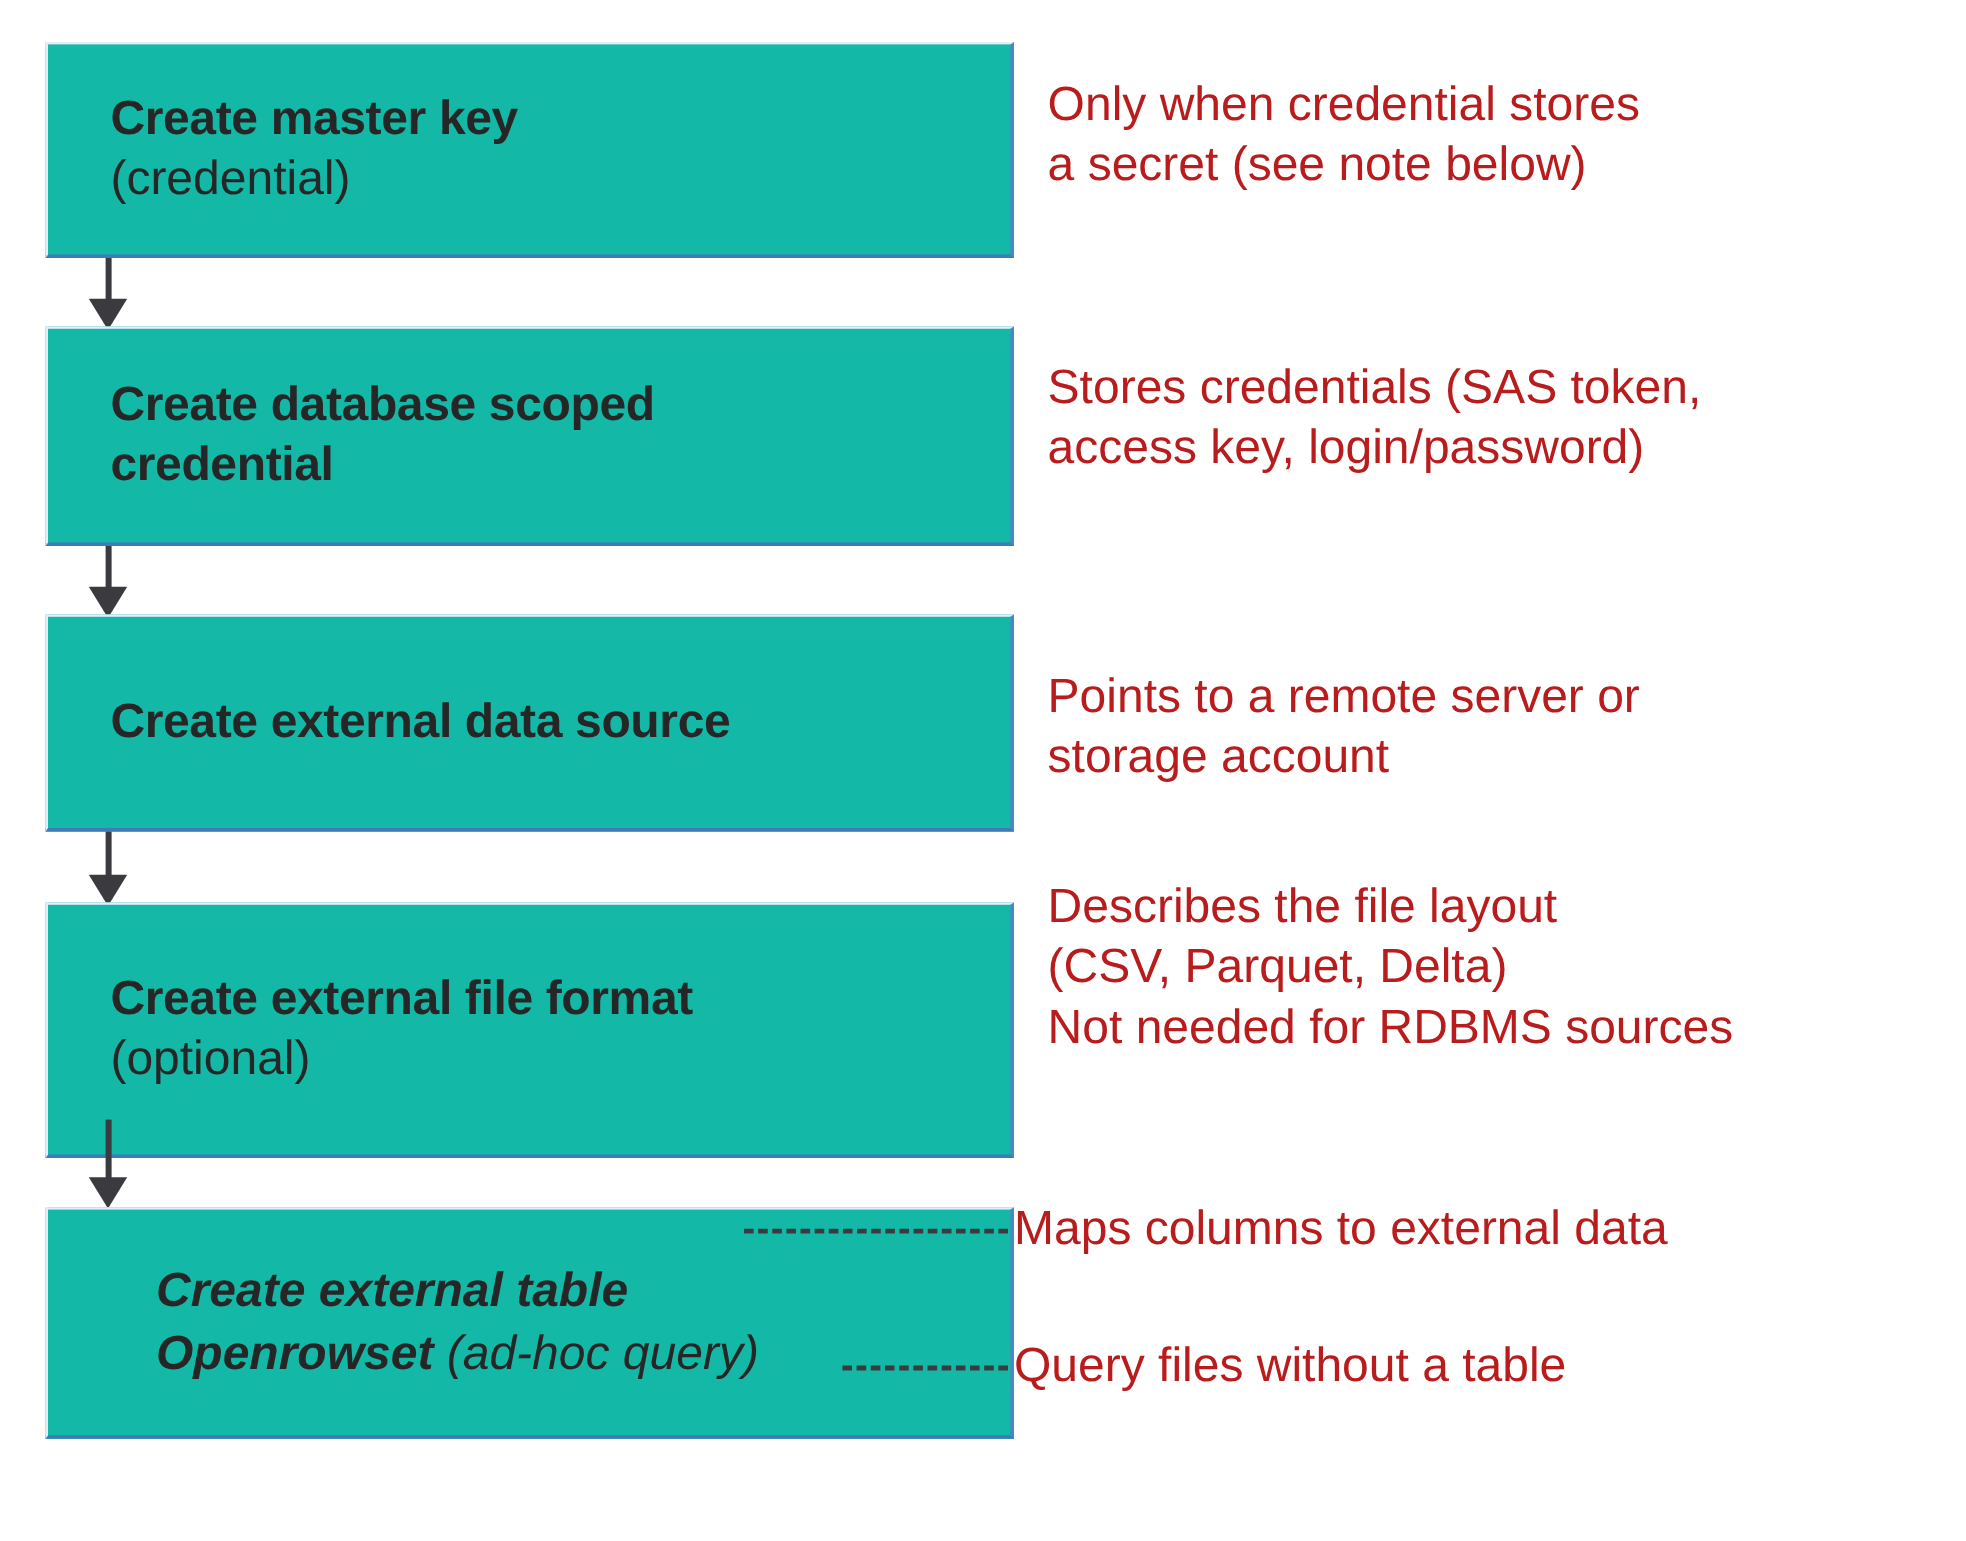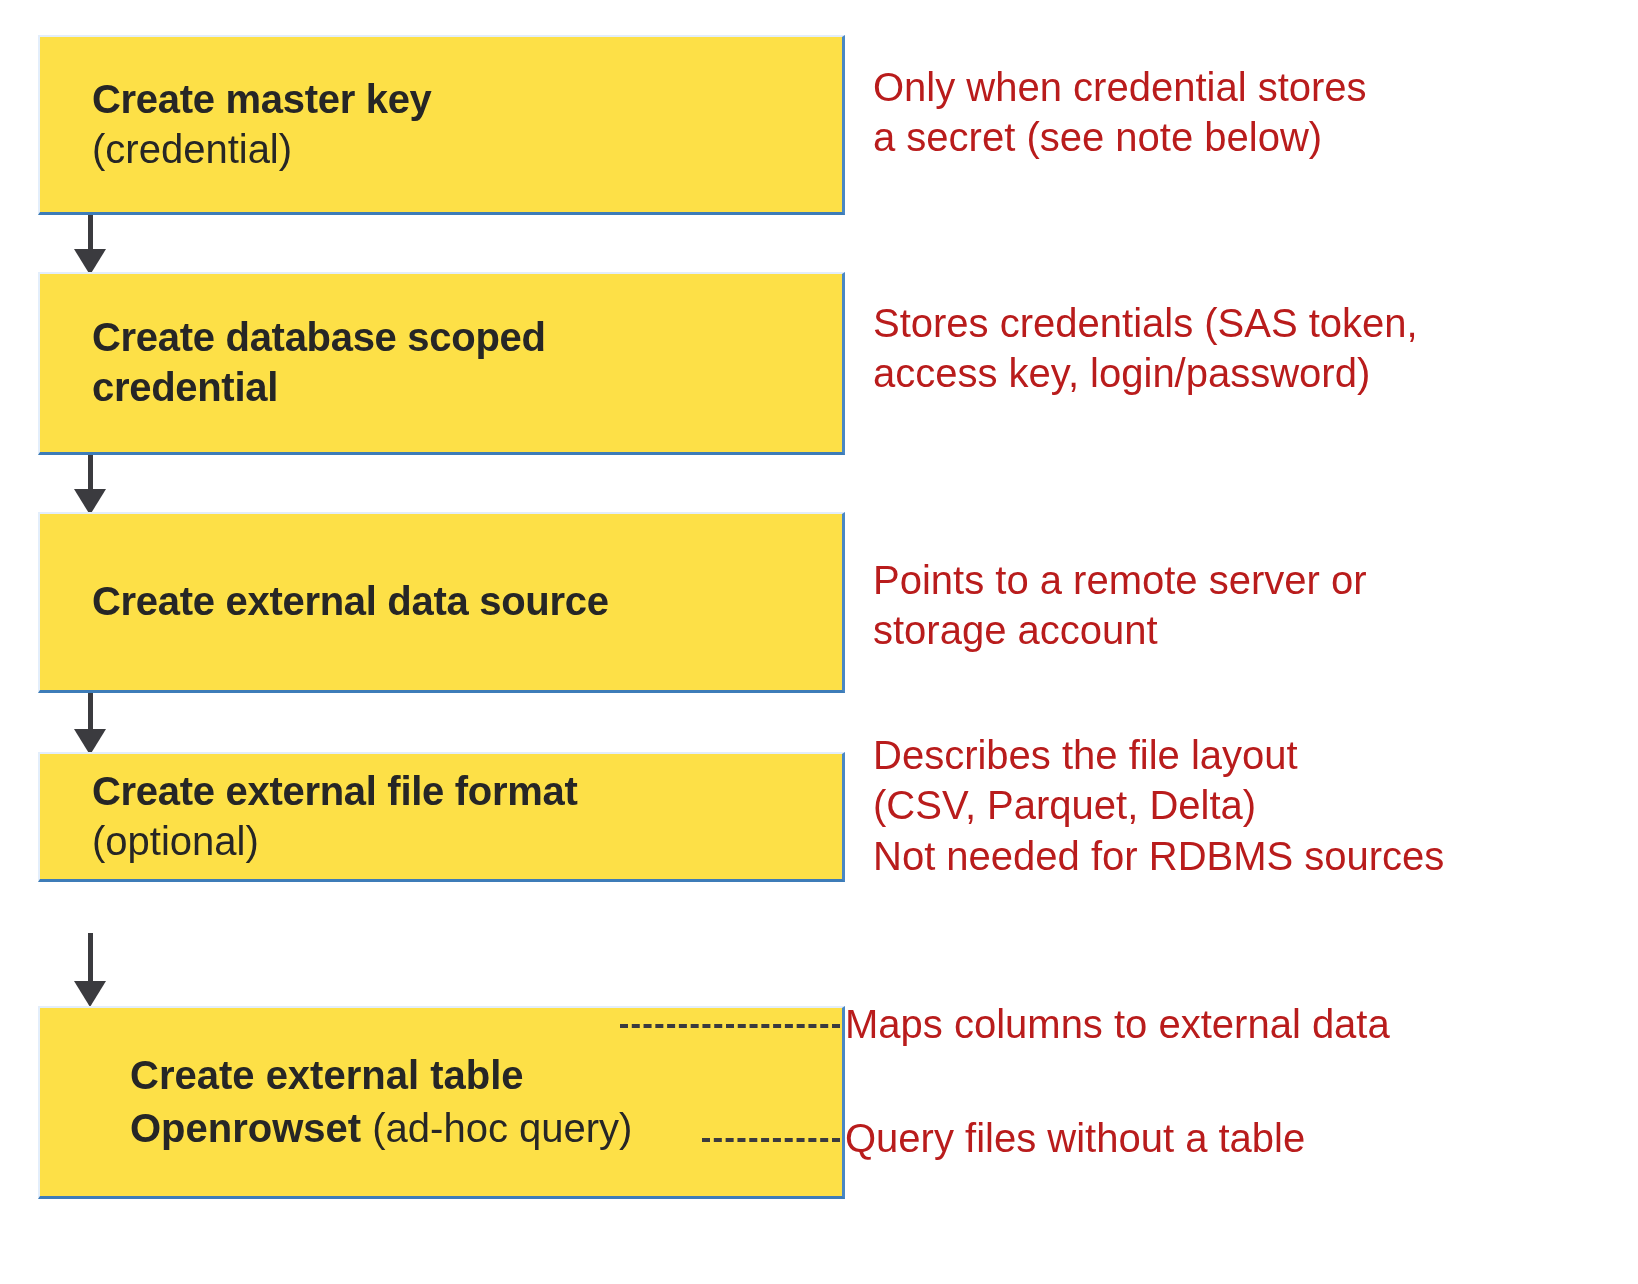--- a/index.html
+++ b/index.html
@@ -20,21 +20,21 @@
     position: absolute;
     left: 0; top: 0;
     width: 1638px;
     height: 1284px;
   }
   .step-box {
     position: absolute;
     left: 38px;
     width: 807px;
     box-sizing: border-box;
-    background: #fde047;
+    background: #14b8a6;
     border-top: 2px solid #e3eefb;
     border-right: 3px solid #4a87c3;
     border-bottom: 3px solid #3d7cb8;
     border-left: 2px solid #e3eefb;
     display: flex;
     flex-direction: column;
     justify-content: center;
     padding-left: 52px;
   }
   .step-title {
@@ -89,20 +89,21 @@
   
   .box5-inner {
     position: absolute;
     left: 90px;
     top: 0;
     width: 760px;
     height: 100%;
     display: flex;
     flex-direction: column;
     justify-content: center;
+    font-style: italic;
   }
   .row-line {
     font-size: 40px;
     line-height: 1.32;
     color: #262626;
   }
   .row-line b { font-weight: bold; }
 </style>
 </head>
 <body>
@@ -139,21 +140,21 @@
     <div class="step-sub"></div>
   </div>
   <div class="desc" style="top:515px;margin-top:40px;">Points to a remote server or
 storage account</div>
 
   <div class="arrow" style="top:693px; height:62px;">
     <div class="shaft" style="height:38px;"></div>
     <div class="head" style="top:36px;"></div>
   </div>
 
-  <div class="step-box" style="top:752px; height:130px;">
+  <div class="step-box" style="top:752px; height:213px;">
     <div class="step-title">Create external file format</div>
     <div class="step-sub">(optional)</div>
   </div>
   <div class="desc" style="top:730px;">Describes the file layout
 (CSV, Parquet, Delta)
 Not needed for RDBMS sources</div>
 
   <div class="arrow" style="top:933px; height:75px;">
     <div class="shaft" style="height:50px;"></div>
     <div class="head" style="top:48px;"></div>

